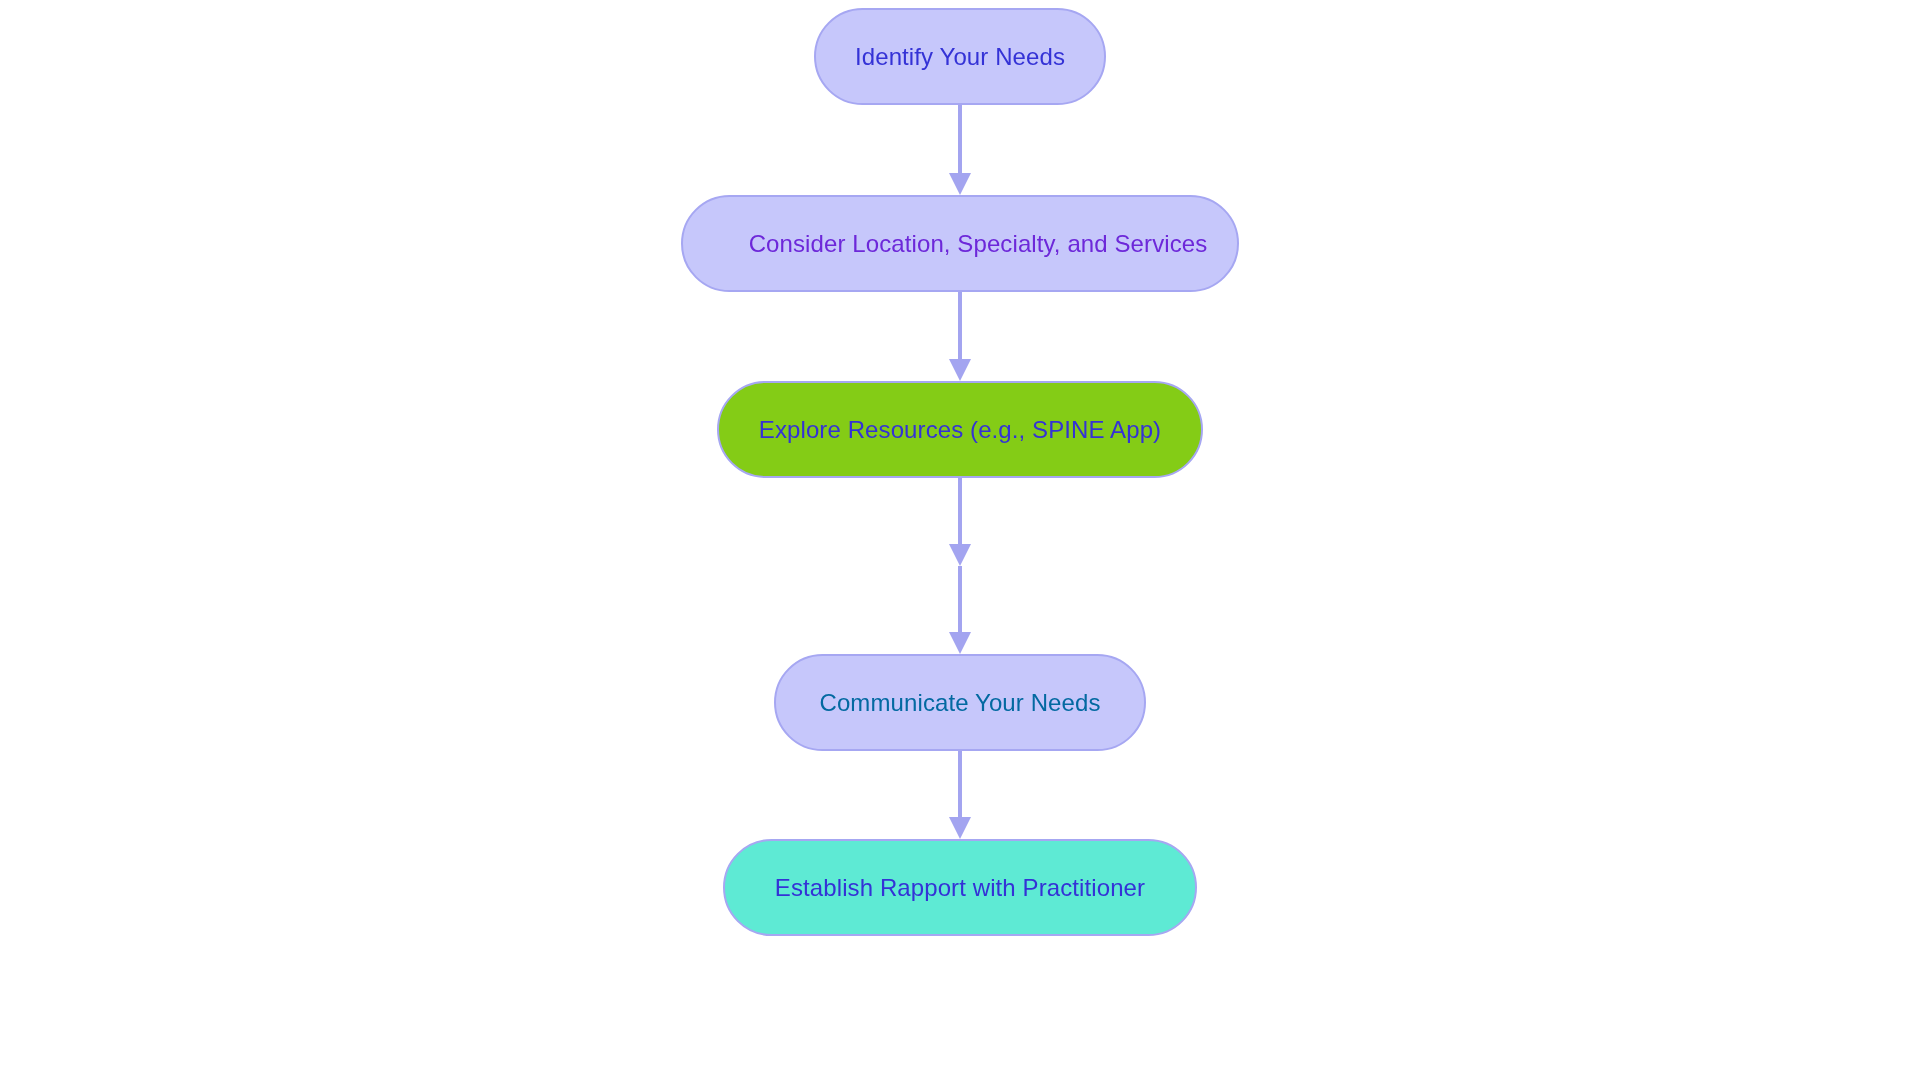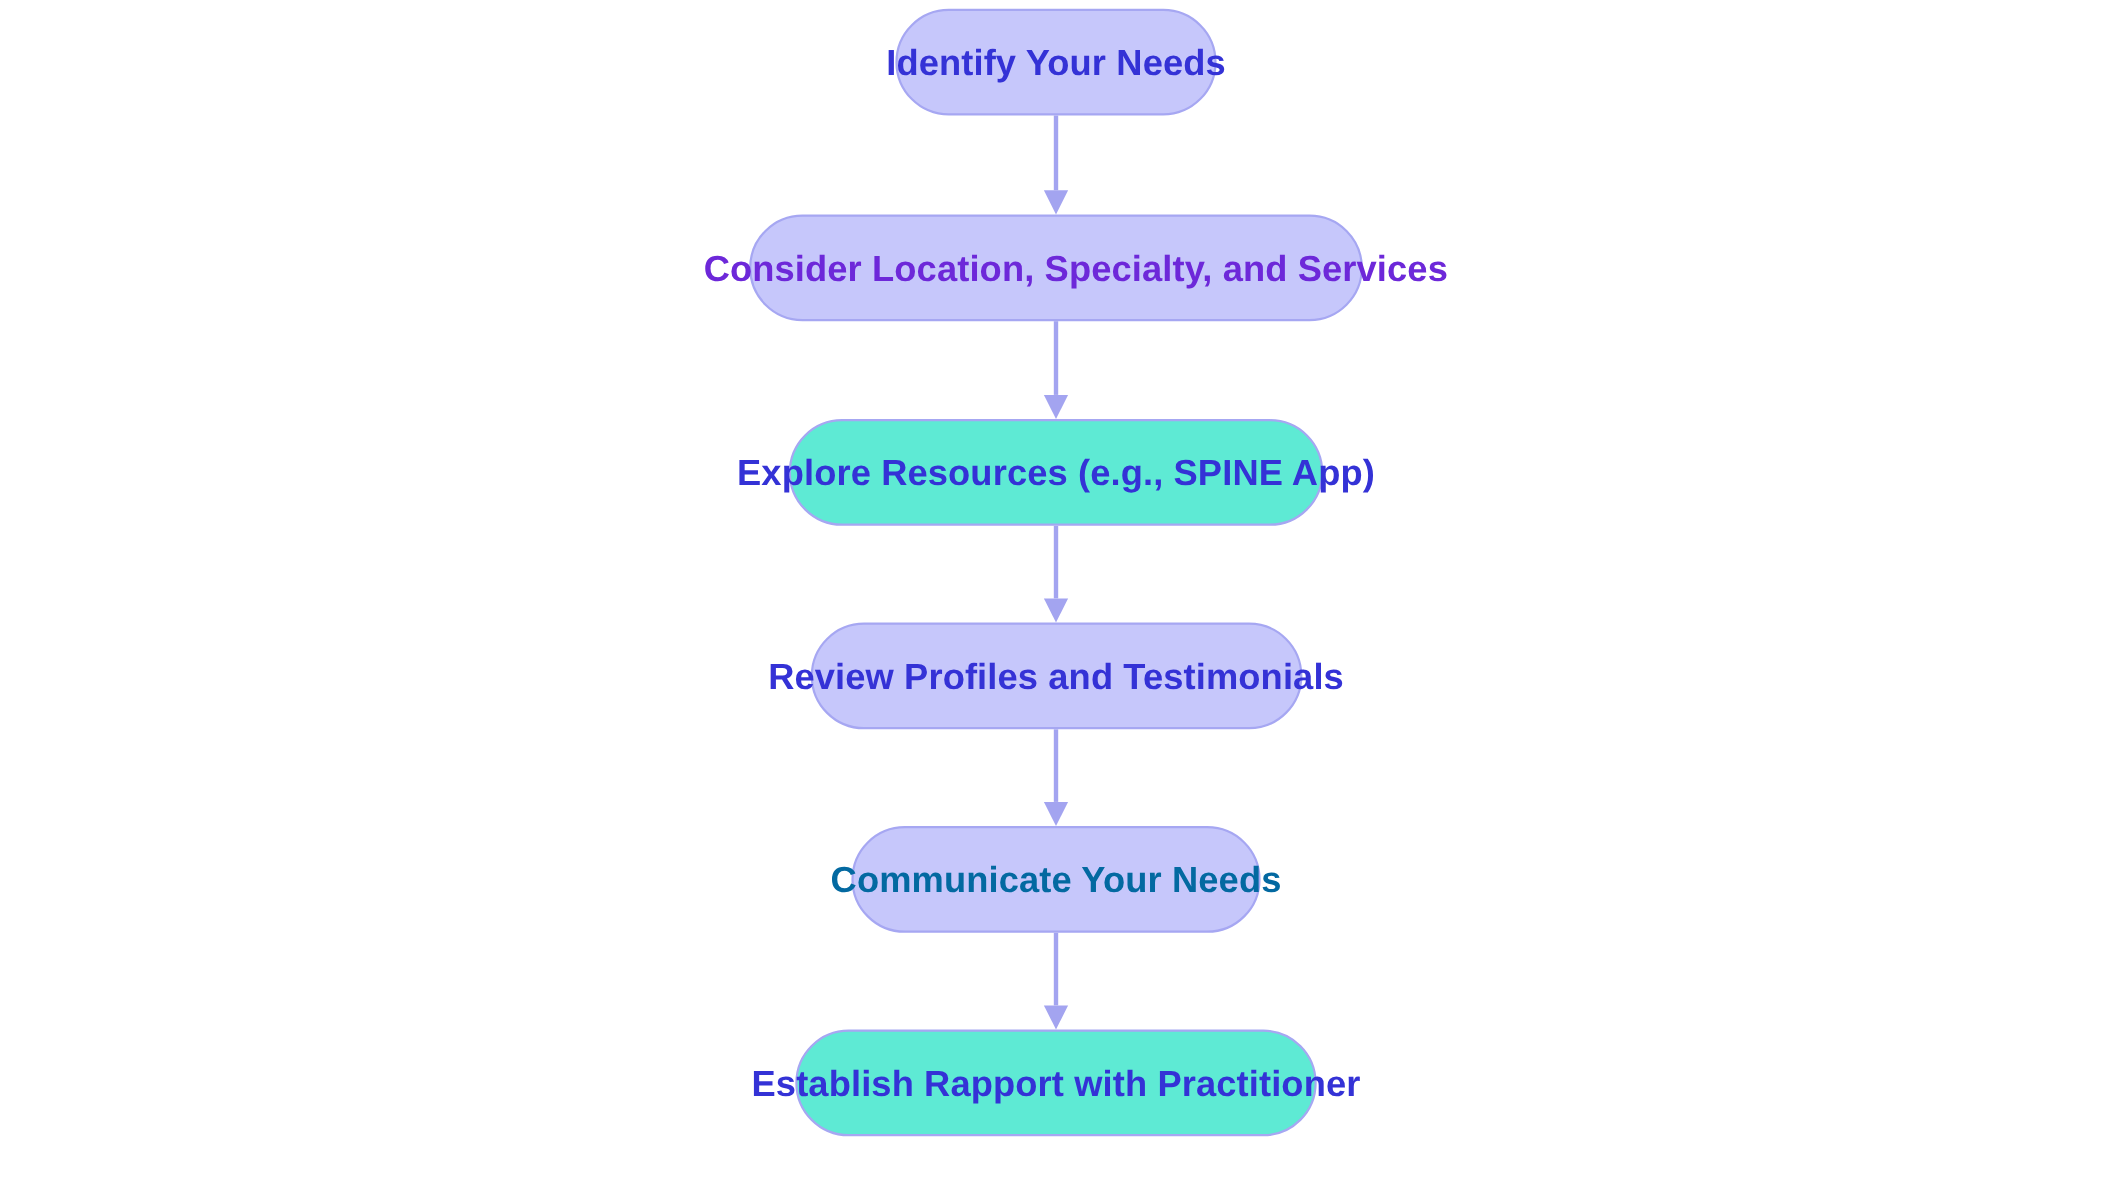--- a/index.html
+++ b/index.html
@@ -40,23 +40,23 @@
     justify-content: center;
     background: #c6c7fb;
     border: 2px solid #a6a7f2;
     border-radius: 48.5px;
     padding: 0 42px;
     white-space: nowrap;
   }
 
   .flow-node-label {
     color: #3432d6;
-    font-size: 33px;
+    font-size: 24px;
     font-family: "Liberation Sans", sans-serif;
-    font-weight: 700;
+    font-weight: 400;
     letter-spacing: 0.1px;
     line-height: 1;
   }
 
   .flow-connector {
     position: relative;
     width: 22px;
     display: flex;
     flex-direction: column;
     align-items: center;
@@ -114,32 +114,29 @@
 
     <div class="flow-node node-w-2" style="background: rgb(198, 199, 251); border-color: rgb(166, 167, 242);">
       <span class="flow-node-label" style="color: #6d28d9; margin-left: 36px;">Consider Location, Specialty, and Services</span>
     </div>
 
     <div class="flow-connector gap-2">
       <div class="connector-line" style="background: rgb(163, 164, 240);"></div>
       <div class="connector-head" style="border-top-color: rgb(163, 164, 240);"></div>
     </div>
 
-    <div class="flow-node node-w-3" style="background: #5eead4; border-color: rgb(166, 167, 242);">
+    <div class="flow-node node-w-3" style="background: #84cc16; border-color: rgb(166, 167, 242);">
       <span class="flow-node-label" style="color: rgb(52, 50, 214);">Explore Resources (e.g., SPINE App)</span>
     </div>
 
     <div class="flow-connector gap-3">
       <div class="connector-line" style="background: rgb(163, 164, 240);"></div>
       <div class="connector-head" style="border-top-color: rgb(163, 164, 240);"></div>
     </div>
 
-    <div class="flow-node node-w-4" style="background: rgb(198, 199, 251); border-color: rgb(166, 167, 242);">
-      <span class="flow-node-label" style="color: rgb(52, 50, 214);">Review Profiles and Testimonials</span>
-    </div>
 
     <div class="flow-connector gap-4">
       <div class="connector-line" style="background: rgb(163, 164, 240);"></div>
       <div class="connector-head" style="border-top-color: rgb(163, 164, 240);"></div>
     </div>
 
     <div class="flow-node node-w-5" style="background: rgb(198, 199, 251); border-color: rgb(166, 167, 242);">
       <span class="flow-node-label" style="color: #0369a1;">Communicate Your Needs</span>
     </div>
 

